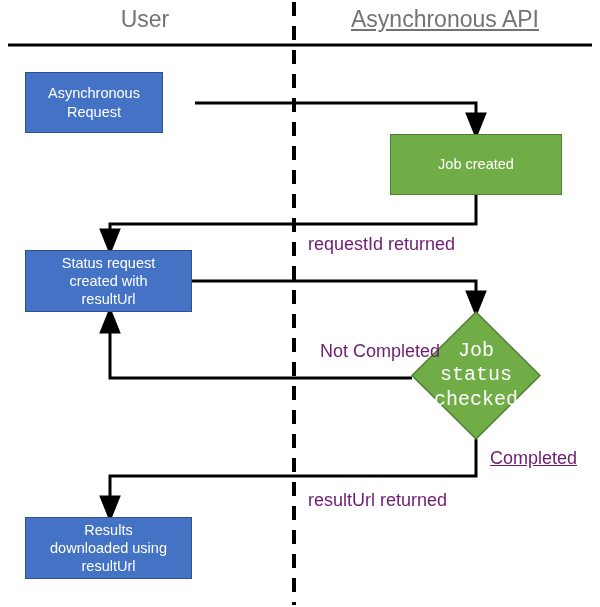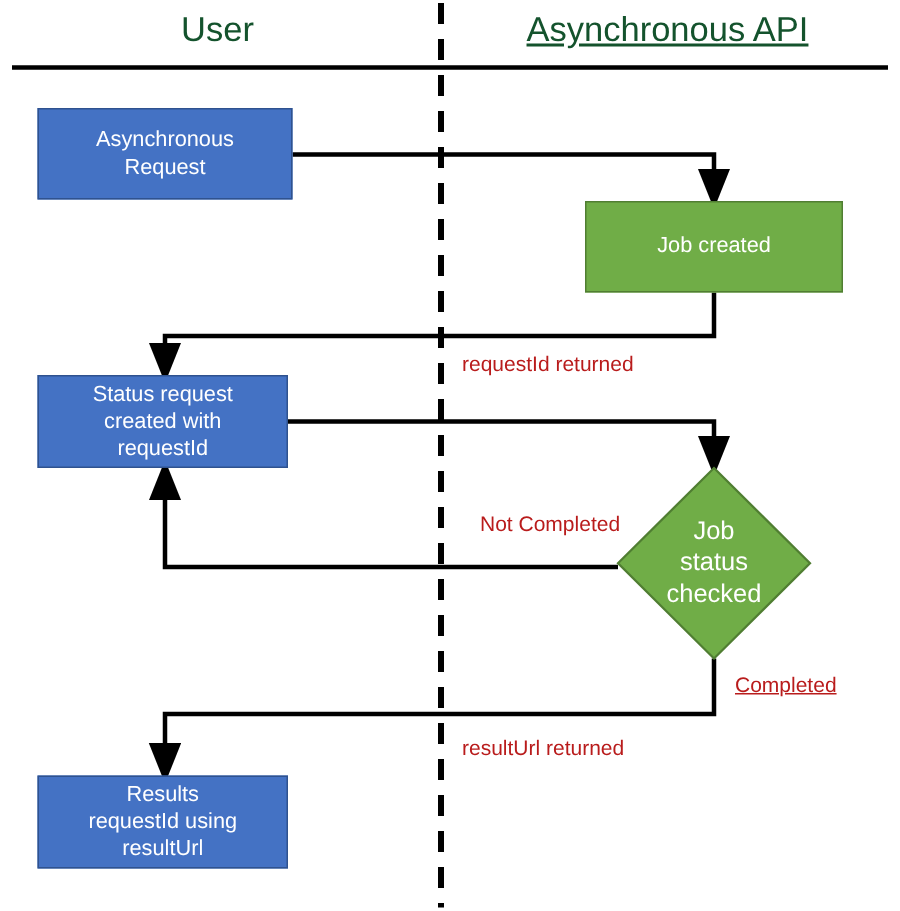--- a/index.html
+++ b/index.html
@@ -20,21 +20,21 @@
   #diagram-svg {
     position: absolute;
     left: 0;
     top: 0;
     width: 600px;
     height: 607px;
   }
   .lane-header {
     position: absolute;
     font-size: 23px;
-    color: #14532d;
+    color: #737373;
     text-align: center;
     white-space: nowrap;
   }
   #lane-header-user {
     left: 0px;
     top: 6px;
     width: 290px;
   }
   #lane-header-api {
     left: 300px;
@@ -64,43 +64,44 @@
   }
   .node.decision {
     background: transparent;
     border: none;
     z-index: 3;
   }
   .node.decision .decision-label {
     position: relative;
     z-index: 2;
     color: #ffffff;
-    font-size: 17px;
+    font-size: 20px;
     line-height: 1.22;
     white-space: pre-line;
+    font-family: Liberation Mono, monospace;
   }
   #node-async-request {
-    left: 25px; top: 72px; width: 170px; height: 61px;
+    left: 25px; top: 72px; width: 138px; height: 61px;
   }
   #node-job-created {
     left: 390px; top: 134px; width: 172px; height: 61px;
   }
   #node-status-request {
     left: 25px; top: 250px; width: 167px; height: 62px;
   }
   #node-job-status-checked {
     left: 412px; top: 312px; width: 128px; height: 127px;
   }
   #node-results-downloaded {
     left: 25px; top: 517px; width: 167px; height: 62px;
   }
   .edge-label {
     position: absolute;
-    font-size: 14px;
-    color: #b91c1c;
+    font-size: 18px;
+    color: #701a75;
     white-space: nowrap;
   }
   #edge-label-request-id { left: 308px; top: 234px; }
   #edge-label-not-completed { left: 308px; top: 341px; margin-left: 12px; }
   #edge-label-completed { left: 490px; top: 448px; text-decoration: underline; }
   #edge-label-result-url { left: 308px; top: 490px; }
 </style>
 </head>
 <body>
 
@@ -133,30 +134,30 @@
   <div class="lane-header" id="lane-header-user">User</div>
   <div class="lane-header" id="lane-header-api">Asynchronous API</div>
 
   <div class="node process" id="node-async-request">Asynchronous
 Request</div>
 
   <div class="node green-process" id="node-job-created">Job created</div>
 
   <div class="node process" id="node-status-request">Status request
 created with
-requestId</div>
+resultUrl</div>
 
   <div class="node decision" id="node-job-status-checked">
     <span class="decision-label">Job
 status
 checked</span>
   </div>
 
   <div class="node process" id="node-results-downloaded">Results
-requestId using
+downloaded using
 resultUrl</div>
 
   <div class="edge-label" id="edge-label-request-id">requestId returned</div>
 
   <div class="edge-label" id="edge-label-not-completed">Not Completed</div>
 
   <div class="edge-label" id="edge-label-completed">Completed</div>
 
   <div class="edge-label" id="edge-label-result-url">resultUrl returned</div>
 

